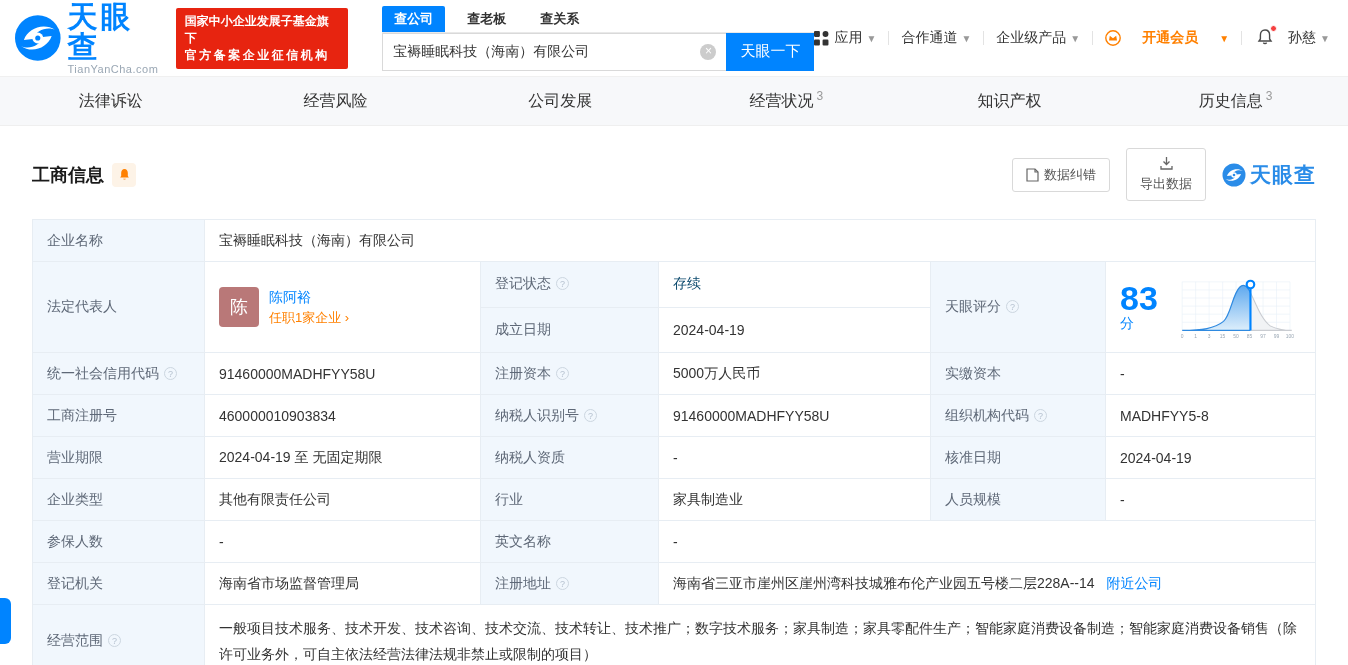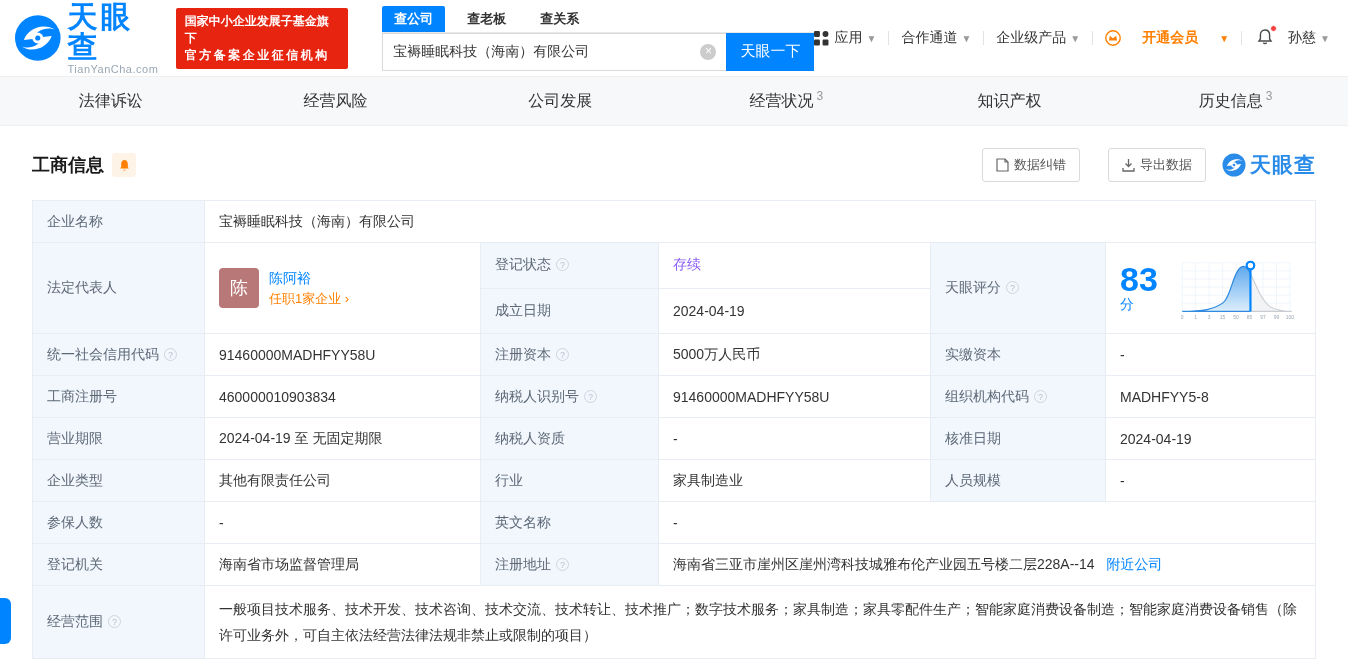--- a/index.html
+++ b/index.html
@@ -46,39 +46,39 @@
   .tab-count { font-size:12px; color:#999; margin-left:3px; transform:translateY(-5px); font-weight:normal;}
 
   
   .section-head { display:flex; align-items:center; padding:22px 32px 14px 32px; background:#fff;}
   .section-title { font-size:18px; font-weight:bold; color:#1a1a1a; }
   .bell-chip { width:24px; height:24px; background:#fdf3e7; border-radius:4px; margin-left:8px; display:flex;
     align-items:center; justify-content:center; cursor:pointer; }
   .head-right { margin-left:auto; display:flex; align-items:center; }
   .tool-btn { display:flex; align-items:center; gap:5px; border:1px solid #d9d9d9; border-radius:3px;
     background:#fff; padding:7px 13px; font-size:13px; color:#555; cursor:pointer; font-family:inherit; }
-  .tool-btn + .tool-btn { margin-left:28px; }
+  .tool-btn + .tool-btn { margin-left:16px;flex-direction:column; }
   .watermark { display:flex; align-items:center; margin-left:16px; }
   .watermark .wm-text { font-size:21px; font-weight:bold; color:#2a8ce8; letter-spacing:1px; margin-left:4px;}
 
   
   .info-table { width:1284px; margin:4px 32px 0 32px; border-collapse:collapse; table-layout:fixed; font-size:14px; }
   .info-table td { border:1px solid #e7edf3; padding:10px 14px; vertical-align:middle; background:#fff; color:#333; }
   td.lbl { background:#f1f7fd; color:#5e6877; }
   tr.h42 td { height:42px; }
   tr.h43 td { height:43px; }
   .help-ic { display:inline-block; width:13px; height:13px; border:1px solid #ccd6e0; border-radius:50%;
     color:#b6c2d0; font-size:9px; line-height:12px; text-align:center; margin-left:5px; vertical-align:1px; cursor:pointer;}
   .legal-cell { display:flex; align-items:center; }
   .avatar { width:40px; height:40px; border-radius:4px; background:#b97878; color:#fff; font-size:18px;
     display:flex; align-items:center; justify-content:center; flex:none;}
   .legal-info { margin-left:10px; line-height:20px; }
   .link-blue { color:#0084ff; cursor:pointer; text-decoration:none; }
   .link-orange { color:#ff8000; cursor:pointer; font-size:13px; }
-  .status-green { color:#8b5cf6; }
+  .status-green { color:#0c4a6e; }
   .score-cell-inner { display:flex; align-items:center; justify-content:flex-start; gap:8px; }
   .score-num { font-size:34px; font-weight:bold; color:#0084ff; line-height:34px;}
   .score-unit { font-size:14px; color:#0084ff; }
   .scope-text { line-height:26px; }
   .addr-wrap .link-blue { margin-left:8px; }
 
   
   .float-tab { position:fixed; left:0; top:598px; width:11px; height:46px; background:#0084ff;
     border-radius:0 6px 6px 0; cursor:pointer; }
 </style>

